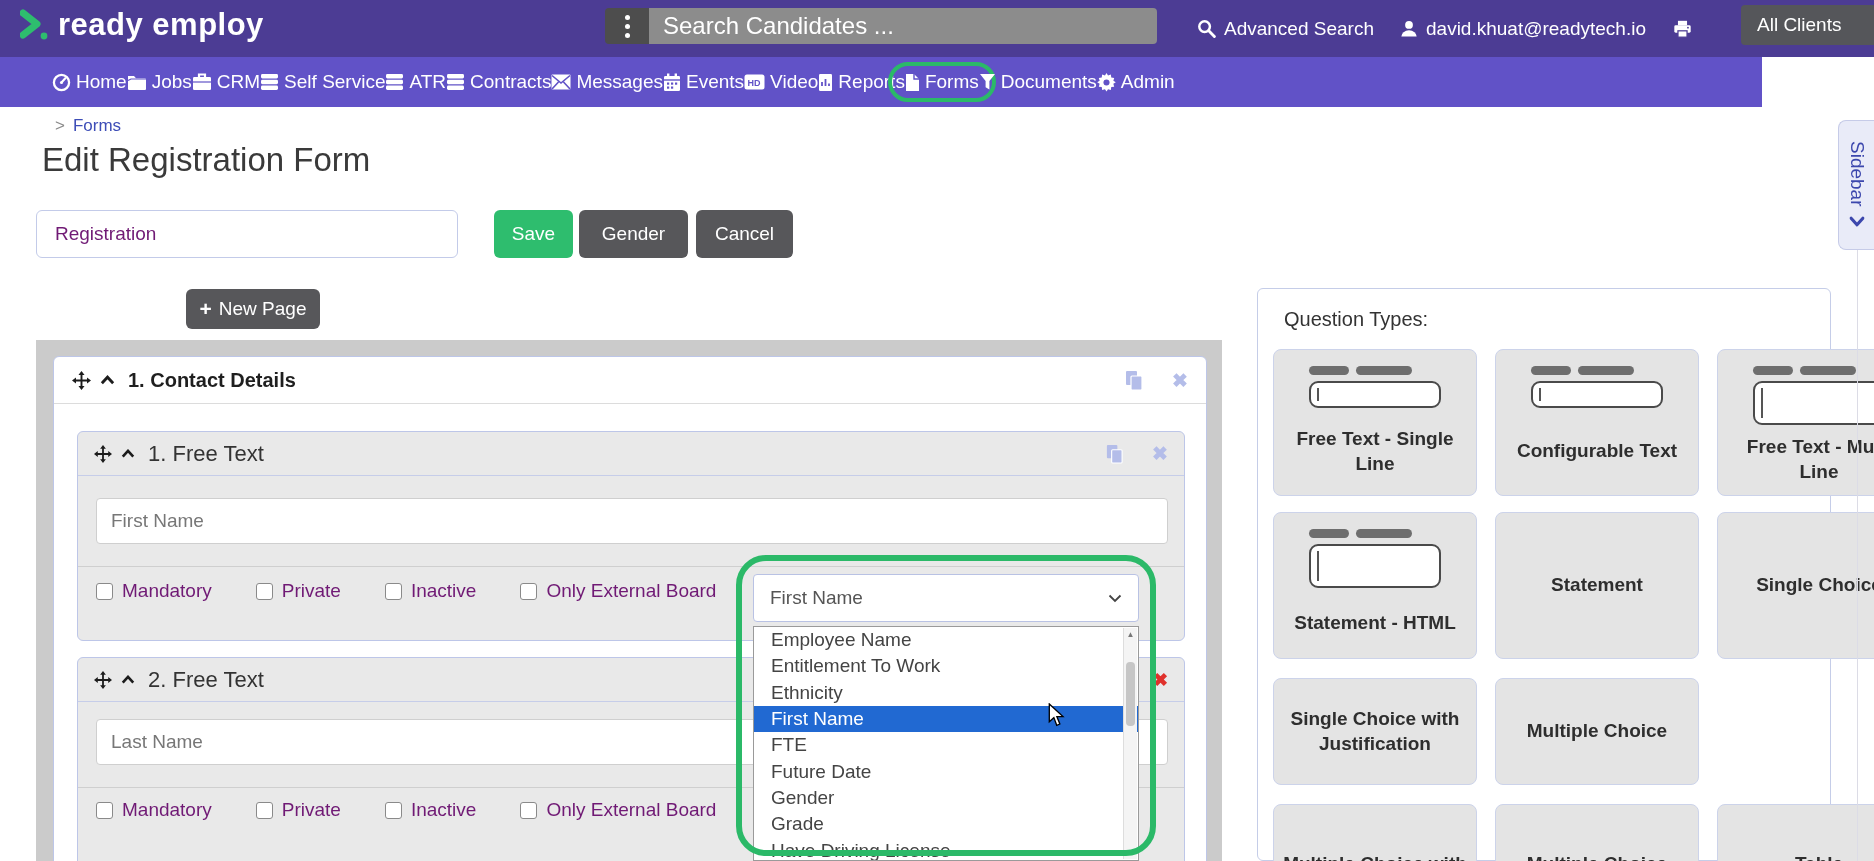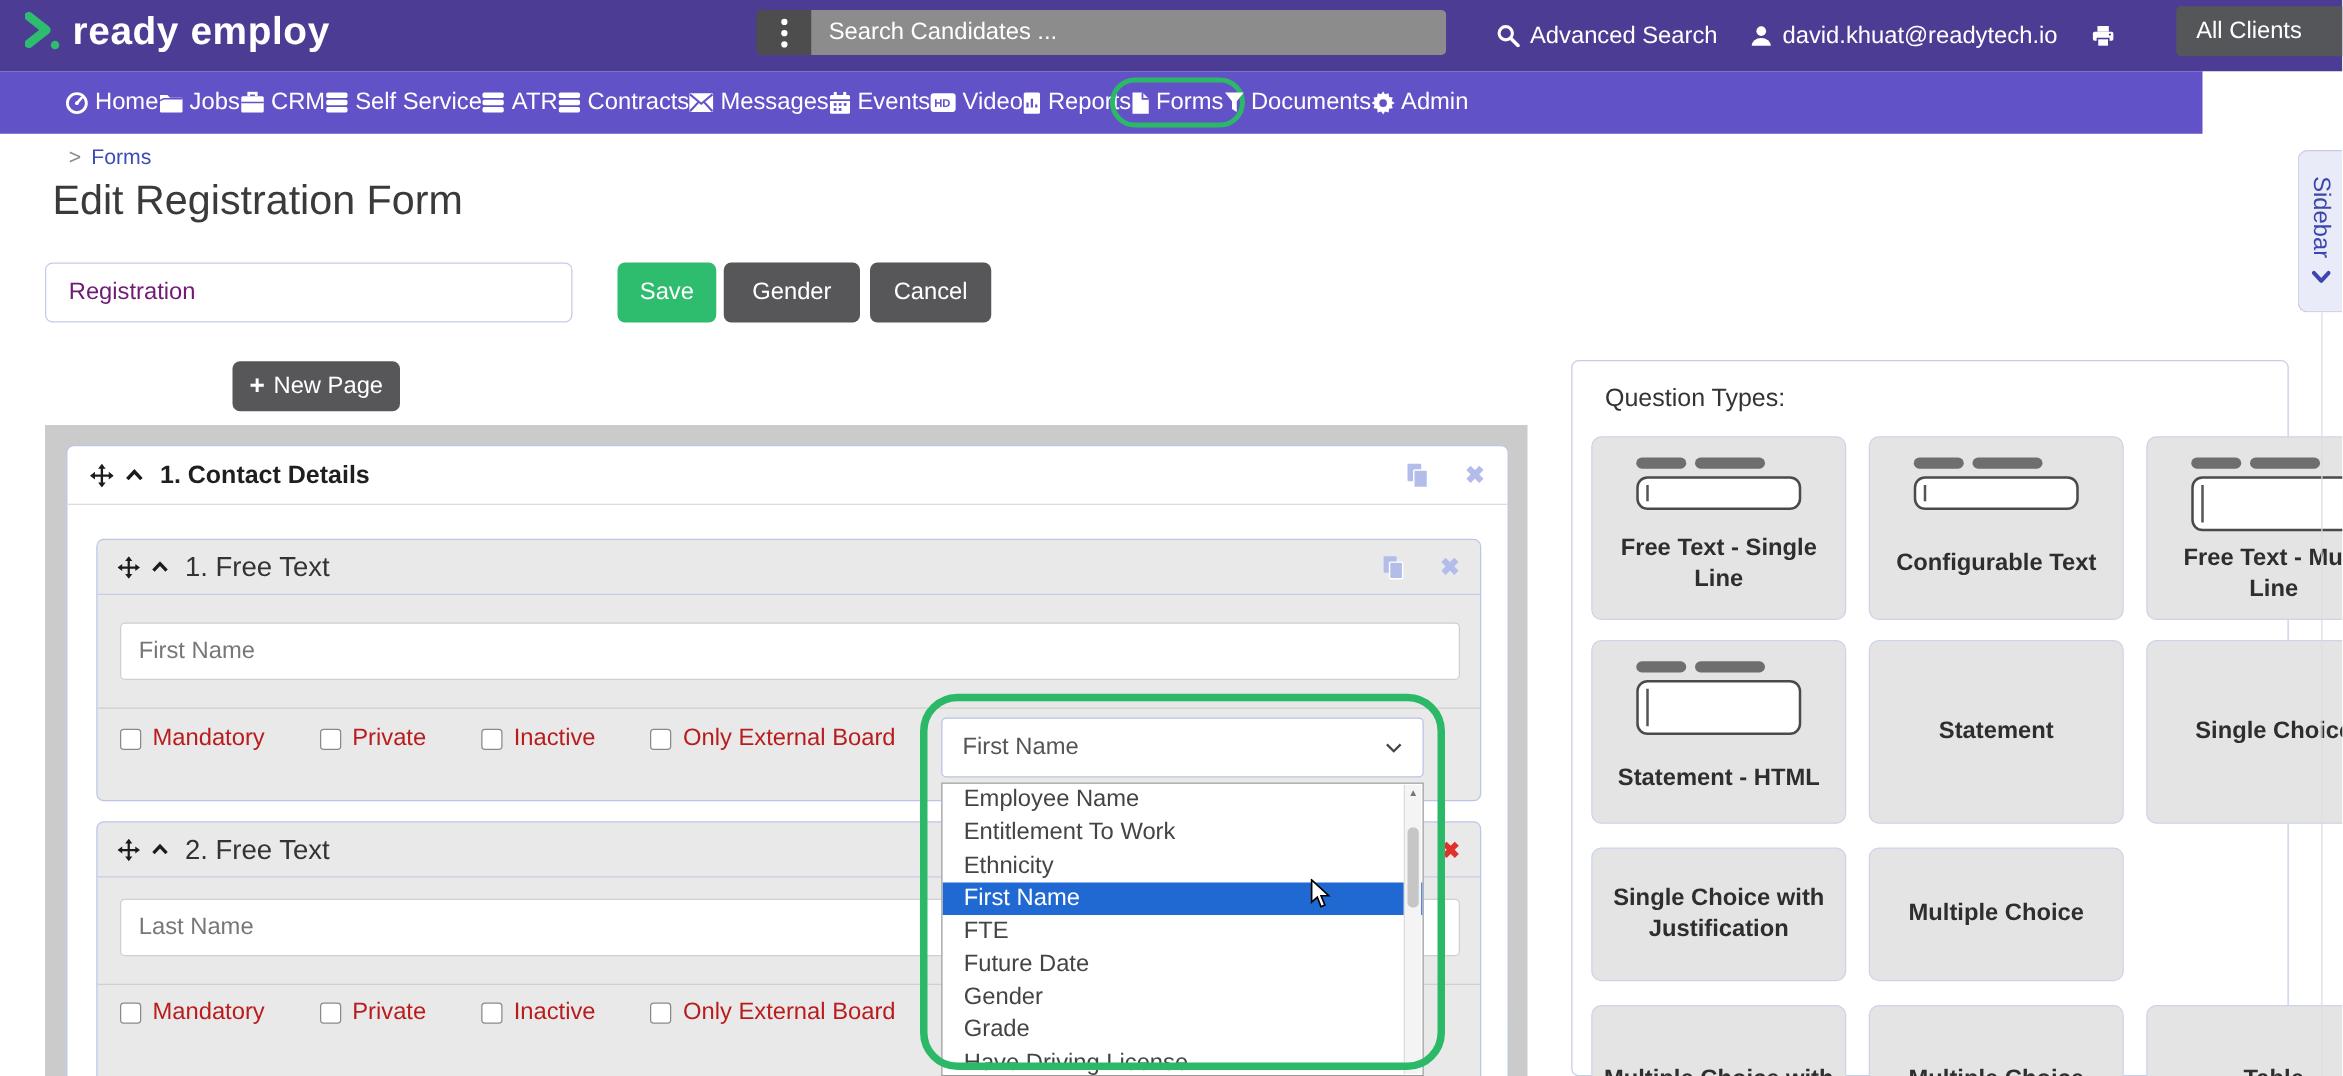--- a/index.html
+++ b/index.html
@@ -7,21 +7,21 @@
   body { font-family:"Liberation Sans", sans-serif; }
   .screen { position:relative; width:1874px; height:861px; overflow:hidden; background:#fff; }
 
   
   .topbar { position:absolute; left:0; top:0; width:1874px; height:57px; background:#4c3c94; }
   .logo { position:absolute; left:20px; top:7px; display:flex; align-items:center; gap:8px; }
   .logo-text { color:#fff; font-size:31px; font-weight:bold; letter-spacing:.5px; }
   .searchwrap { position:absolute; left:605px; top:8px; width:552px; height:36px; display:flex; border-radius:4px; overflow:hidden; }
   .kebab { width:44px; background:#4d4d4d; display:flex; flex-direction:column; align-items:center; justify-content:center; gap:4px; }
   .kebab i { width:5px; height:5px; border-radius:50%; background:#fff; }
-  .searchinput { flex:1; background:#8c8c8c; border:none; outline:none; color:#fff; font-size:19px; padding:0 14px; font-family:inherit; }
+  .searchinput { flex:1; background:#8c8c8c; border:none; outline:none; color:#fff; font-size:24px; padding:0 14px; font-family:inherit; }
   .searchinput::placeholder { color:#fff; opacity:1; }
   .tb-item { position:absolute; top:0; height:57px; display:flex; align-items:center; gap:8px; color:#fff; font-size:19px; font-weight:500; }
   .allclients { position:absolute; left:1741px; top:5px; width:140px; height:40px; background:#55565a; color:#fff; font-size:19px; display:flex; align-items:center; padding-left:16px; border-radius:4px 0 0 4px; }
 
   
   .navbar { position:absolute; left:0; top:57px; width:1762px; height:50px; background:#6152c7; display:flex; align-items:center; padding-left:52px; }
   .nav-item { display:flex; align-items:center; gap:5px; color:#fff; font-size:19px; font-weight:500; position:relative; white-space:nowrap; text-decoration:none; }
   .nav-item .nicon { display:flex; align-items:center; }
   .nav-ring { position:absolute; left:-17px; top:-9px; right:-17px; bottom:-9px; border:4px solid #2bb968; border-radius:24px; pointer-events:none; }
 
@@ -46,21 +46,21 @@
   .card-head { display:flex; align-items:center; gap:9px; padding:0 18px; height:46px; }
   .card-head .ttl { font-size:20px; font-weight:bold; color:#1f1f1f; margin-left:4px; }
   .head-icons { margin-left:auto; display:flex; align-items:center; gap:28px; }
   .x-icon { color:#b4bde9; font-size:19px; font-weight:bold; }
   .q-card { position:absolute; left:23px; width:1108px; background:#e9e9e9; border:1px solid #bdc6e8; border-radius:6px; }
   .q-card .q-head { display:flex; align-items:center; gap:9px; height:44px; padding:0 16px; border-bottom:1px solid #c6cde9; }
   .q-card .q-ttl { font-size:22px; color:#333; margin-left:4px; }
   .q-input { position:absolute; left:18px; width:1072px; height:46px; background:#fff; border:1px solid #cfcfcf; border-radius:4px; font-size:19px; color:#777; padding:0 14px; outline:none; font-family:inherit; }
   .q-div { position:absolute; left:0; width:100%; border-top:1px solid #cfcfcf; }
   .opt-row { position:absolute; left:18px; display:flex; align-items:center; gap:44px; }
-  .opt { display:flex; align-items:center; gap:9px; font-size:19px; color:#b91c1c; }
+  .opt { display:flex; align-items:center; gap:9px; font-size:19px; color:#701a75; }
   .cbox { width:17px; height:17px; background:#fff; border:1.5px solid #8a8a8a; border-radius:3px; display:inline-block; }
   .x-red { color:#e0312c; font-size:18px; font-weight:bold; }
 
   
   .map-select { position:absolute; left:753px; top:574px; width:386px; height:48px; background:#fff; border:1px solid #b9c2e4; border-radius:4px; display:flex; align-items:center; font-size:19px; color:#555; padding:0 16px; z-index:30; }
   .map-select .caret { margin-left:auto; }
   .map-list { position:absolute; left:753px; top:626px; width:386px; height:235px; background:#fff; border:1px solid #9a9a9a; z-index:29; overflow:hidden; }
   .map-item { height:26.3px; display:flex; align-items:center; padding-left:17px; font-size:19px; color:#444; white-space:nowrap; }
   .map-item.sel { background:#2169d2; color:#fff; }
   .map-scroll { position:absolute; right:1px; top:1px; bottom:1px; width:14px; background:#f4f4f4; border-left:1px solid #ddd; }

